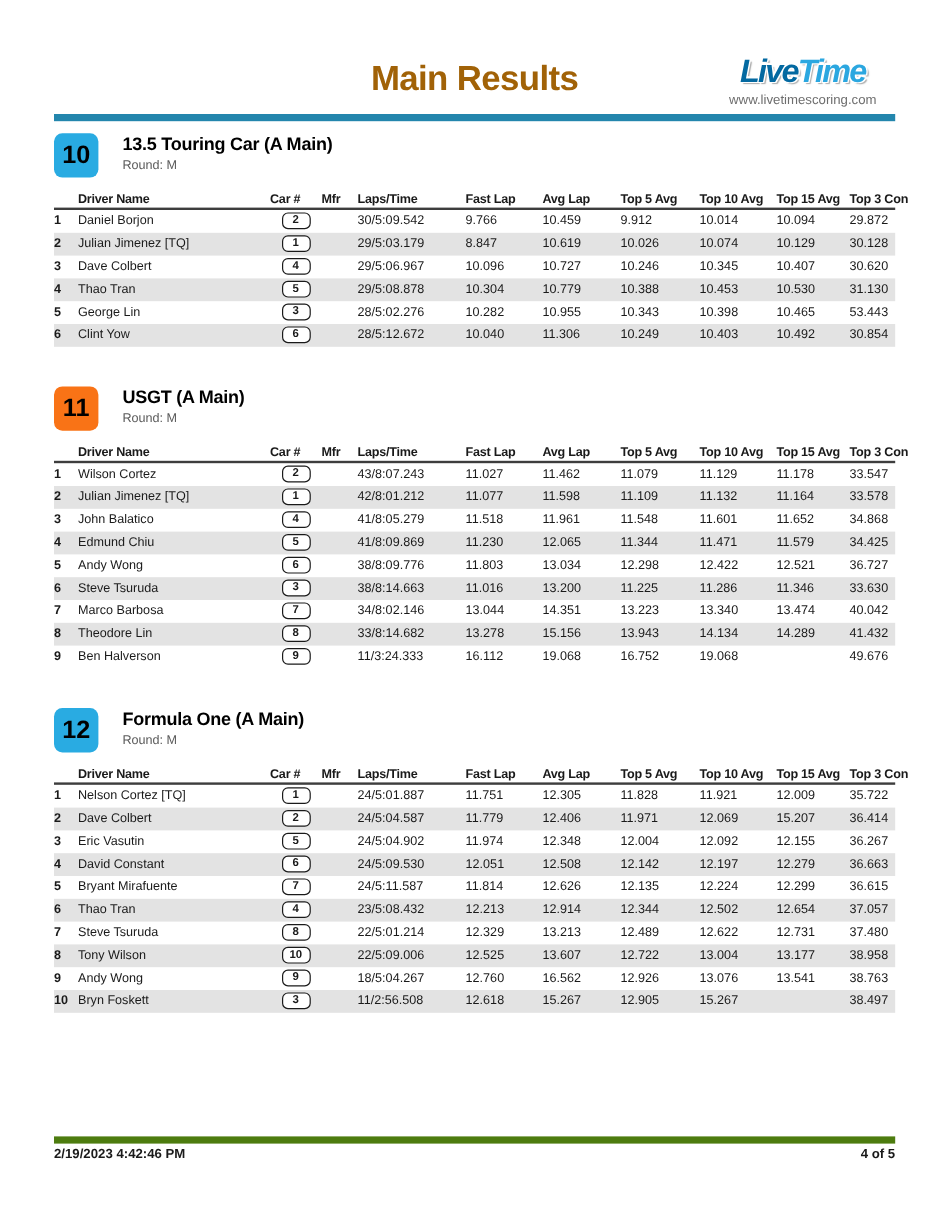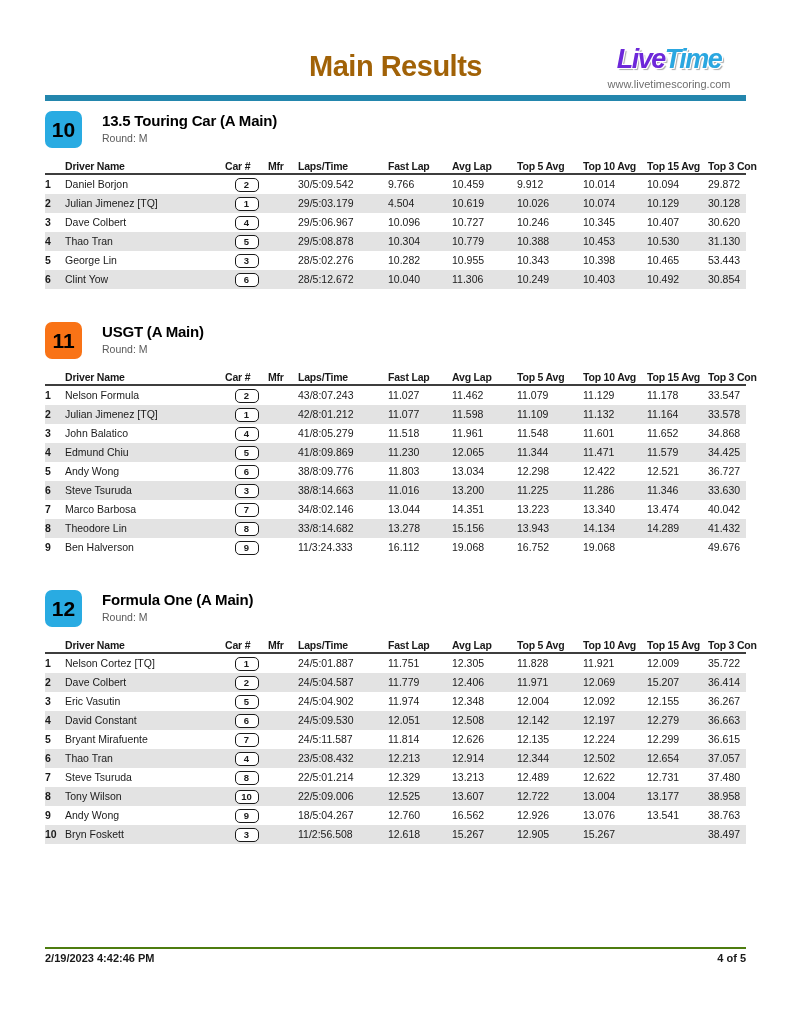--- a/index.html
+++ b/index.html
@@ -34,21 +34,21 @@
   }
   .logo-text {
     font-style: italic;
     font-weight: 800;
     font-size: 27px;
     letter-spacing: -1.5px;
     line-height: 1;
     white-space: nowrap;
   }
   .logo-live {
-    color: #6d28d9;
+    color: #0369a1;
     text-shadow: -1px -1px 0 #fff, 1px -1px 0 #fff, -1px 1px 0 #fff, 1px 1px 0 #fff, 2px 2px 1px #aaa;
   }
   .logo-time {
     color: #2ba7e0;
     text-shadow: -1px -1px 0 #fff, 1px -1px 0 #fff, -1px 1px 0 #fff, 1px 1px 0 #fff, 2px 2px 1px #aaa;
     margin-top: 12px;
   }
   .logo-url {
     margin-top: 5px;
     font-size: 11px;
@@ -133,21 +133,21 @@
     font-size: 9.5px;
     font-weight: 700;
     text-align: center;
     vertical-align: middle;
   }
   
   .footer {
     position: absolute;
     top: 947px; left: 45px;
     width: 701px;
-    border-top: 2px solid #4d7c0f;
+    border-top: 6px solid #4d7c0f;
     padding-top: 3px;
   }
   .footer-row {
     display: flex;
     justify-content: space-between;
     align-items: flex-start;
   }
   .footer-left, .footer-right {
     font-size: 11px;
     font-weight: 700;
@@ -207,21 +207,21 @@
           <div class="cell">10.014</div>
           <div class="cell">10.094</div>
           <div class="cell">29.872</div>
         </div>
         <div class="trow tbody-row striped">
           <div class="cell cell-pos">2</div>
           <div class="cell">Julian Jimenez [TQ]</div>
           <div class="cell cell-car"><span class="car-badge">1</span></div>
           <div class="cell"></div>
           <div class="cell">29/5:03.179</div>
-          <div class="cell">4.504</div>
+          <div class="cell">8.847</div>
           <div class="cell">10.619</div>
           <div class="cell">10.026</div>
           <div class="cell">10.074</div>
           <div class="cell">10.129</div>
           <div class="cell">30.128</div>
         </div>
         <div class="trow tbody-row">
           <div class="cell cell-pos">3</div>
           <div class="cell">Dave Colbert</div>
           <div class="cell cell-car"><span class="car-badge">4</span></div>
@@ -290,21 +290,21 @@
           <div class="cell">Laps/Time</div>
           <div class="cell">Fast Lap</div>
           <div class="cell">Avg Lap</div>
           <div class="cell">Top 5 Avg</div>
           <div class="cell">Top 10 Avg</div>
           <div class="cell">Top 15 Avg</div>
           <div class="cell">Top 3 Con</div>
         </div>
         <div class="trow tbody-row">
           <div class="cell cell-pos">1</div>
-          <div class="cell">Nelson Formula</div>
+          <div class="cell">Wilson Cortez</div>
           <div class="cell cell-car"><span class="car-badge">2</span></div>
           <div class="cell"></div>
           <div class="cell">43/8:07.243</div>
           <div class="cell">11.027</div>
           <div class="cell">11.462</div>
           <div class="cell">11.079</div>
           <div class="cell">11.129</div>
           <div class="cell">11.178</div>
           <div class="cell">33.547</div>
         </div>

